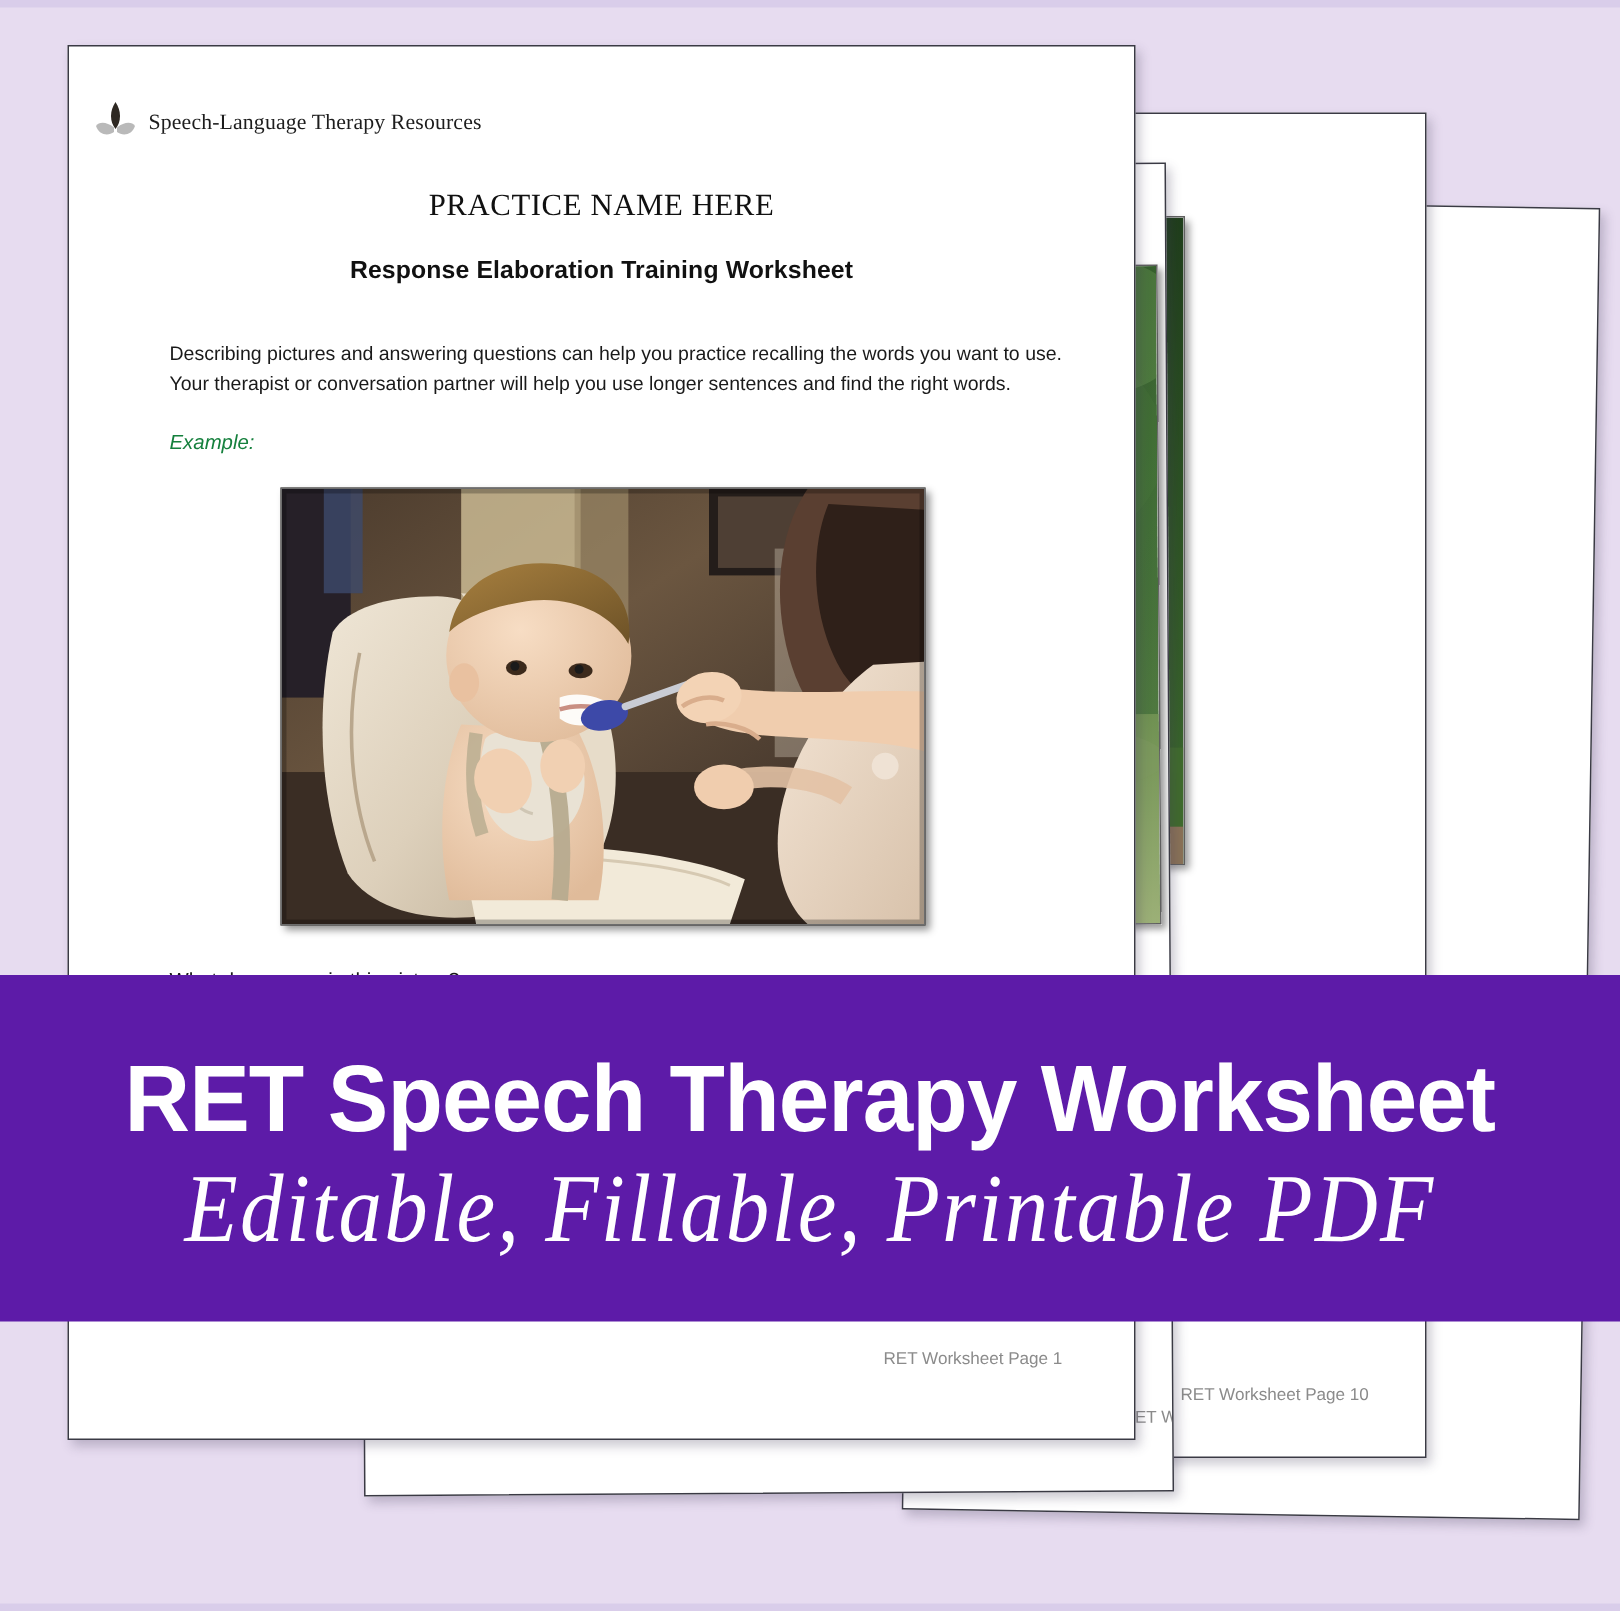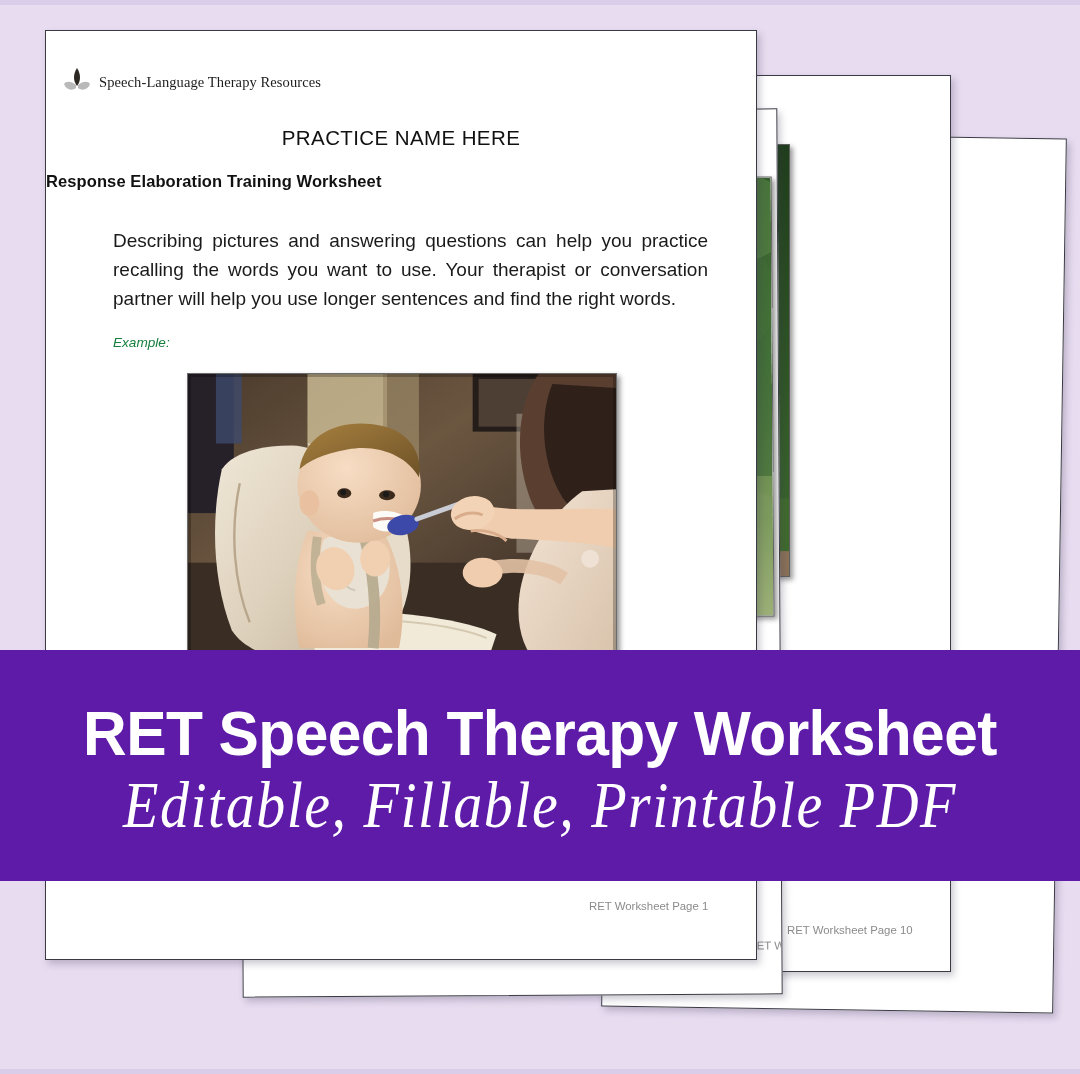--- a/index.html
+++ b/index.html
@@ -93,39 +93,40 @@
   .brand-text {
     font-family: "Liberation Serif", serif;
     font-size: 14.5px;
     color: #1d1d1d;
     letter-spacing: .1px;
     white-space: nowrap;
   }
 
   .doc-title {
     text-align: center;
-    font-family: Liberation Sans, sans-serif;
+    font-family: Liberation Serif, serif;
     font-size: 20.5px;
     font-weight: 400;
     color: #111;
     letter-spacing: .4px;
     margin-top: 29px;
   }
   .doc-subtitle {
+    text-align: center;
     font-family: "Liberation Sans", sans-serif;
     font-size: 16.5px;
     font-weight: 700;
     color: #111;
     letter-spacing: .1px;
     margin-top: 22px;
   }
 
   .body-copy {
     margin: 36px 48px 0 67px;
-    font-size: 19px;
+    font-size: 13px;
     line-height: 1.52;
     color: #1a1a1a;
     text-align: justify;
   }
   .example-label {
     margin: 21px 0 0 67px;
     font-size: 13.6px;
     font-style: italic;
     color: #15803d;
   }

